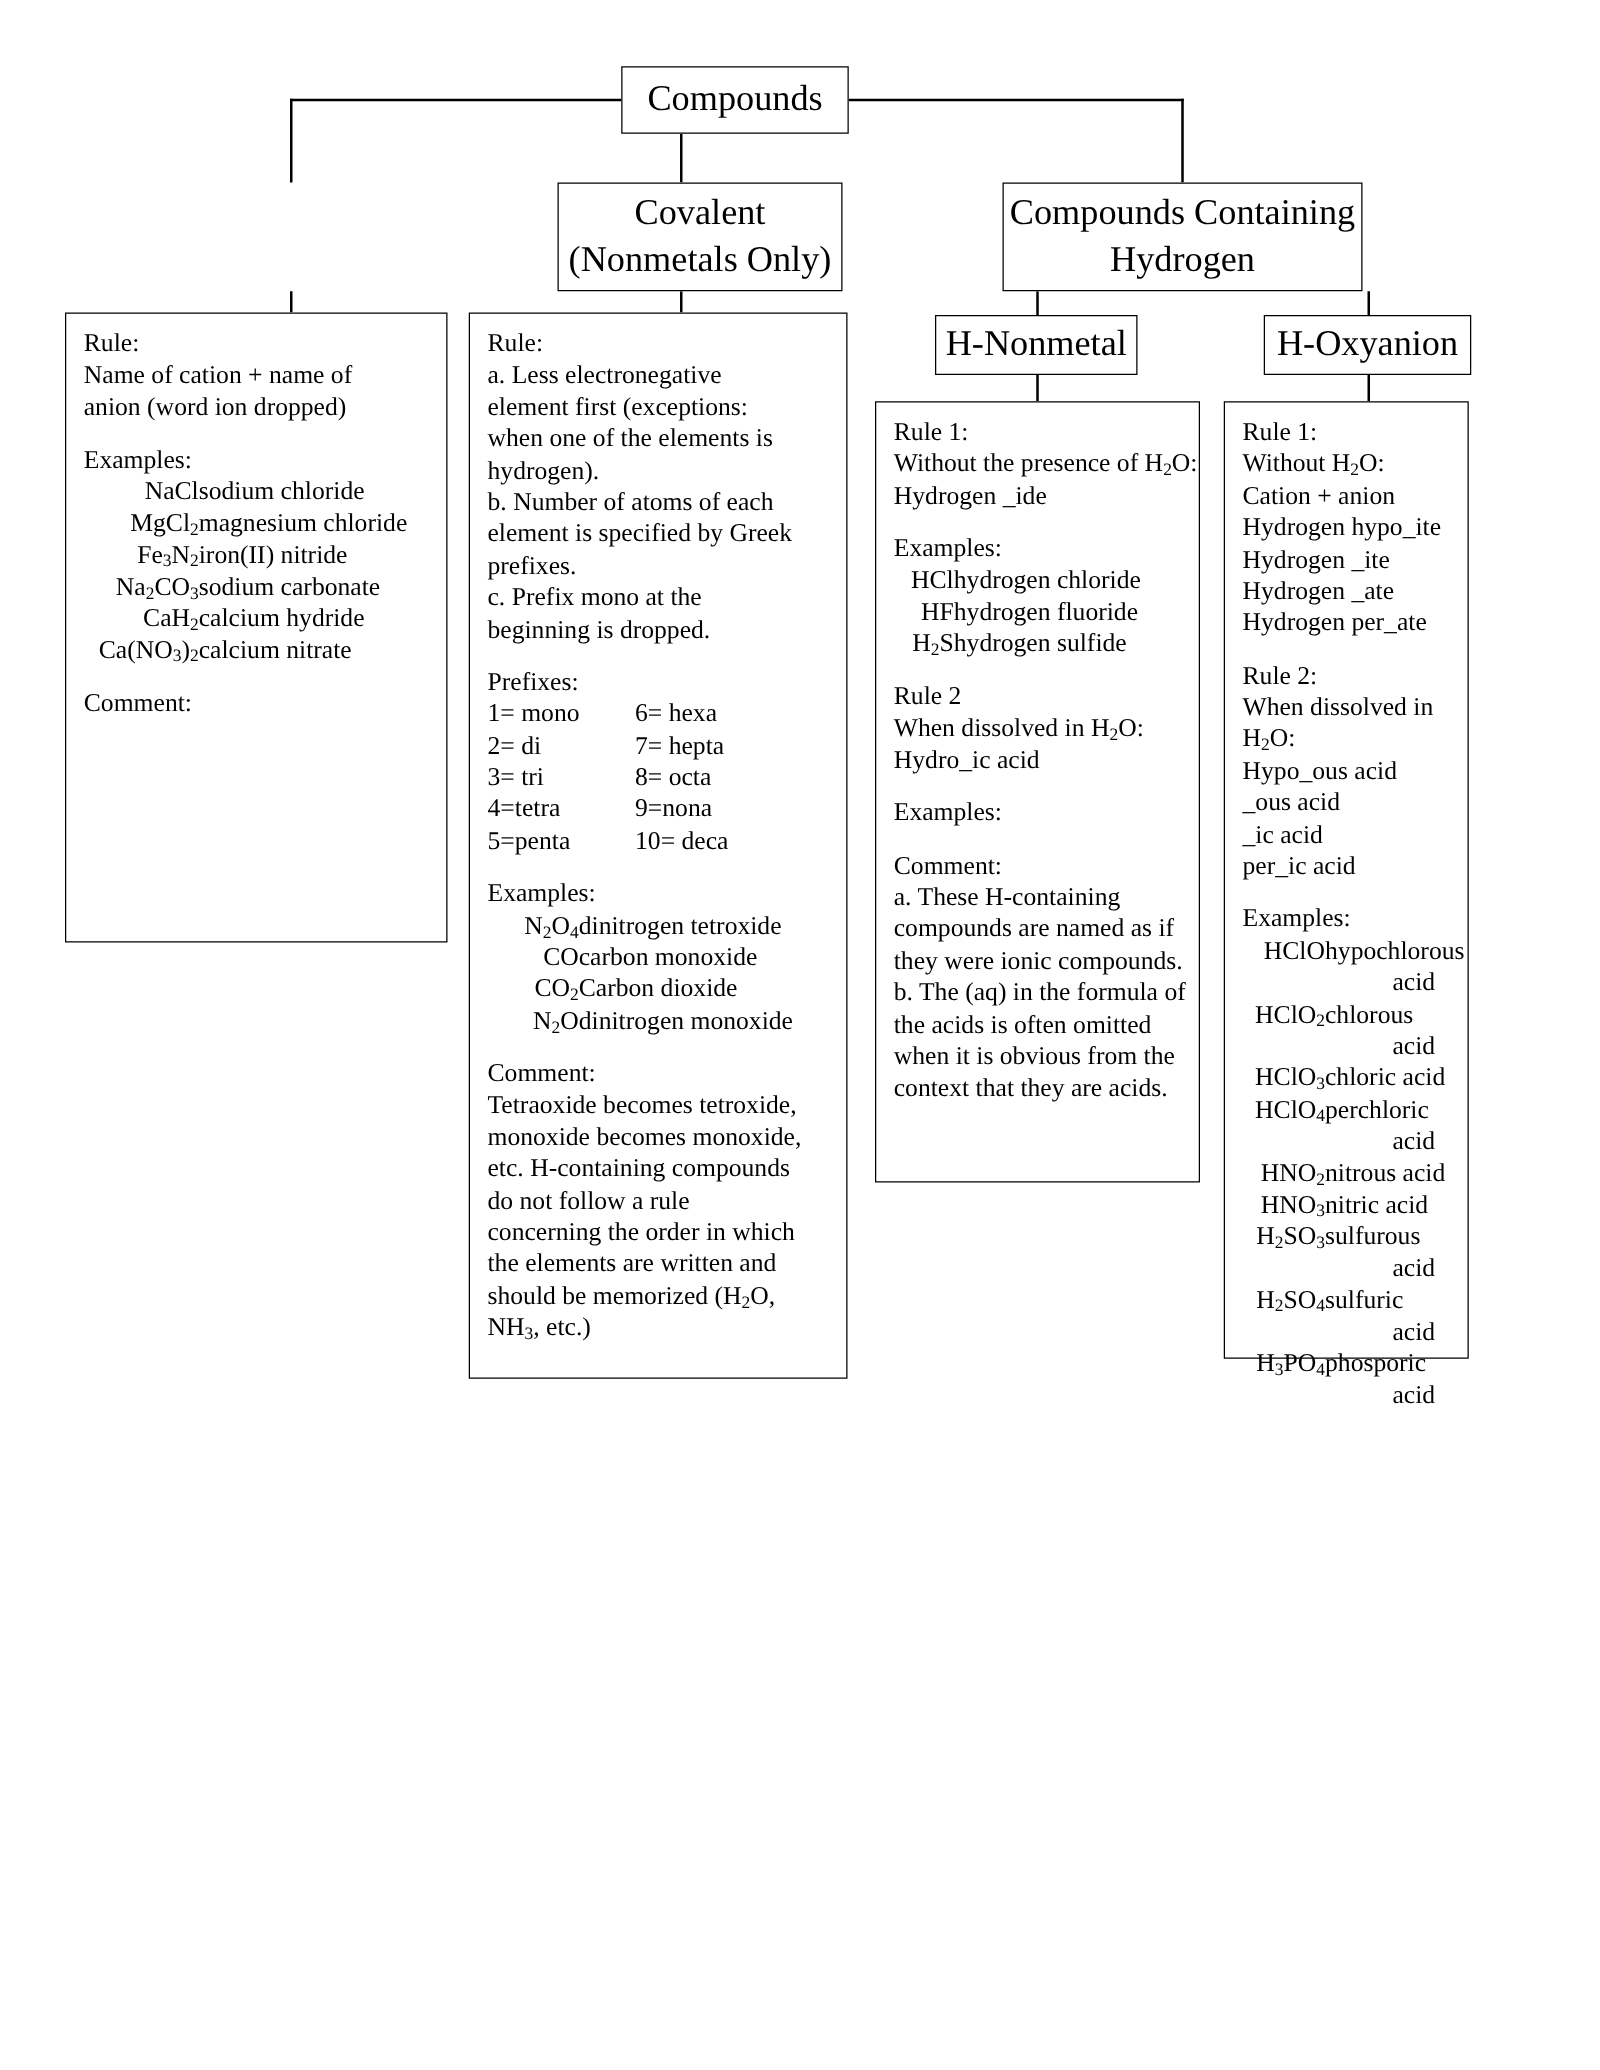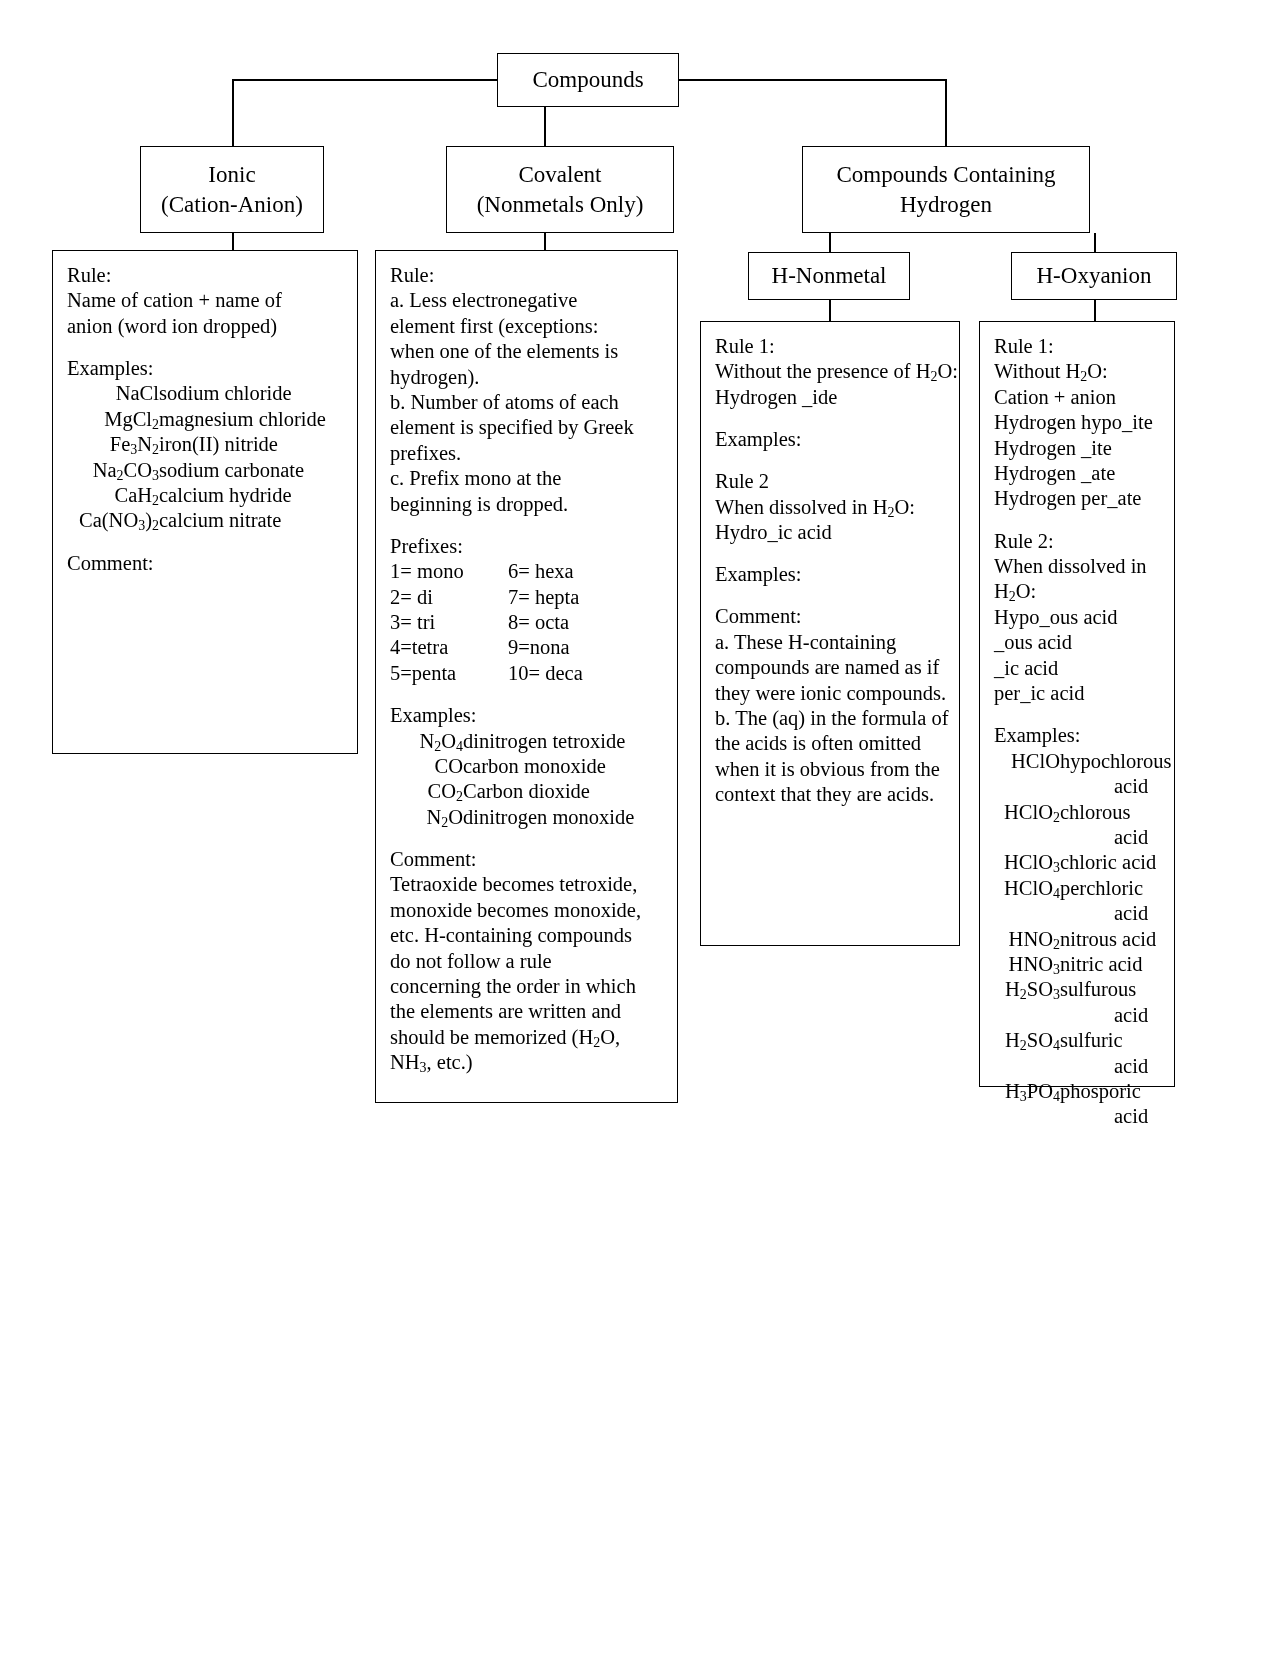--- a/index.html
+++ b/index.html
@@ -28,21 +28,21 @@
     position: absolute;
     border: 1.6px solid #000;
     background: #fff;
     box-sizing: border-box;
   }
   .node {
     display: flex;
     align-items: center;
     justify-content: center;
     text-align: center;
-    font-size: 23px;
+    font-size: 29px;
     line-height: 1.28;
   }
   .node .nodetext { display: block; }
 
   .panel {
     font-size: 20.5px;
     line-height: 1.24;
     padding: 12px 12px 10px 14px;
   }
   .panel .ln { white-space: pre; font-family: Liberation Serif, serif; }
@@ -104,26 +104,20 @@
   <div class="vline" style="left:829px; top:233px; height:19px;"></div>
   <div class="vline" style="left:1094px; top:233px; height:19px;"></div>
 
   <div class="vline" style="left:829px; top:300px; height:21px;"></div>
   <div class="vline" style="left:1094px; top:300px; height:21px;"></div>
 
   <div class="box node" id="box-compounds">
     <span class="nodetext">Compounds</span>
   </div>
 
-  <div class="box node" id="box-ionic">
-    <span class="nodetext">
-      <span>Ionic</span><br>
-      <span>(Cation-Anion)</span>
-    </span>
-  </div>
 
   <div class="box node" id="box-covalent">
     <span class="nodetext">
       <span>Covalent</span><br>
       <span>(Nonmetals Only)</span>
     </span>
   </div>
 
   <div class="box node" id="box-hydrogen">
     <span class="nodetext">
@@ -250,20 +244,34 @@
   </div>
 
   <div class="box panel" id="panel-hnonmetal">
     <div>Rule 1:</div>
     <div>
         <div class="ln">Without the presence of H<sub>2</sub>O:</div>
         <div class="ln">Hydrogen _ide</div>
       </div>
     <span class="blank"></span>
     <div>Examples:</div>
+    <div>
+        <div class="pair">
+          <span class="f" style="width:48px">HCl</span>
+          <span class="n">hydrogen chloride</span>
+        </div>
+        <div class="pair">
+          <span class="f" style="width:48px">HF</span>
+          <span class="n">hydrogen fluoride</span>
+        </div>
+        <div class="pair">
+          <span class="f" style="width:48px">H<sub>2</sub>S</span>
+          <span class="n">hydrogen sulfide</span>
+        </div>
+      </div>
     <span class="blank"></span>
     <div>Rule 2</div>
     <div>
         <div class="ln">When dissolved in H<sub>2</sub>O:</div>
         <div class="ln">Hydro_ic acid</div>
       </div>
     <span class="blank"></span>
     <div>Examples:</div>
     <span class="blank"></span>
     <div>Comment:</div>

